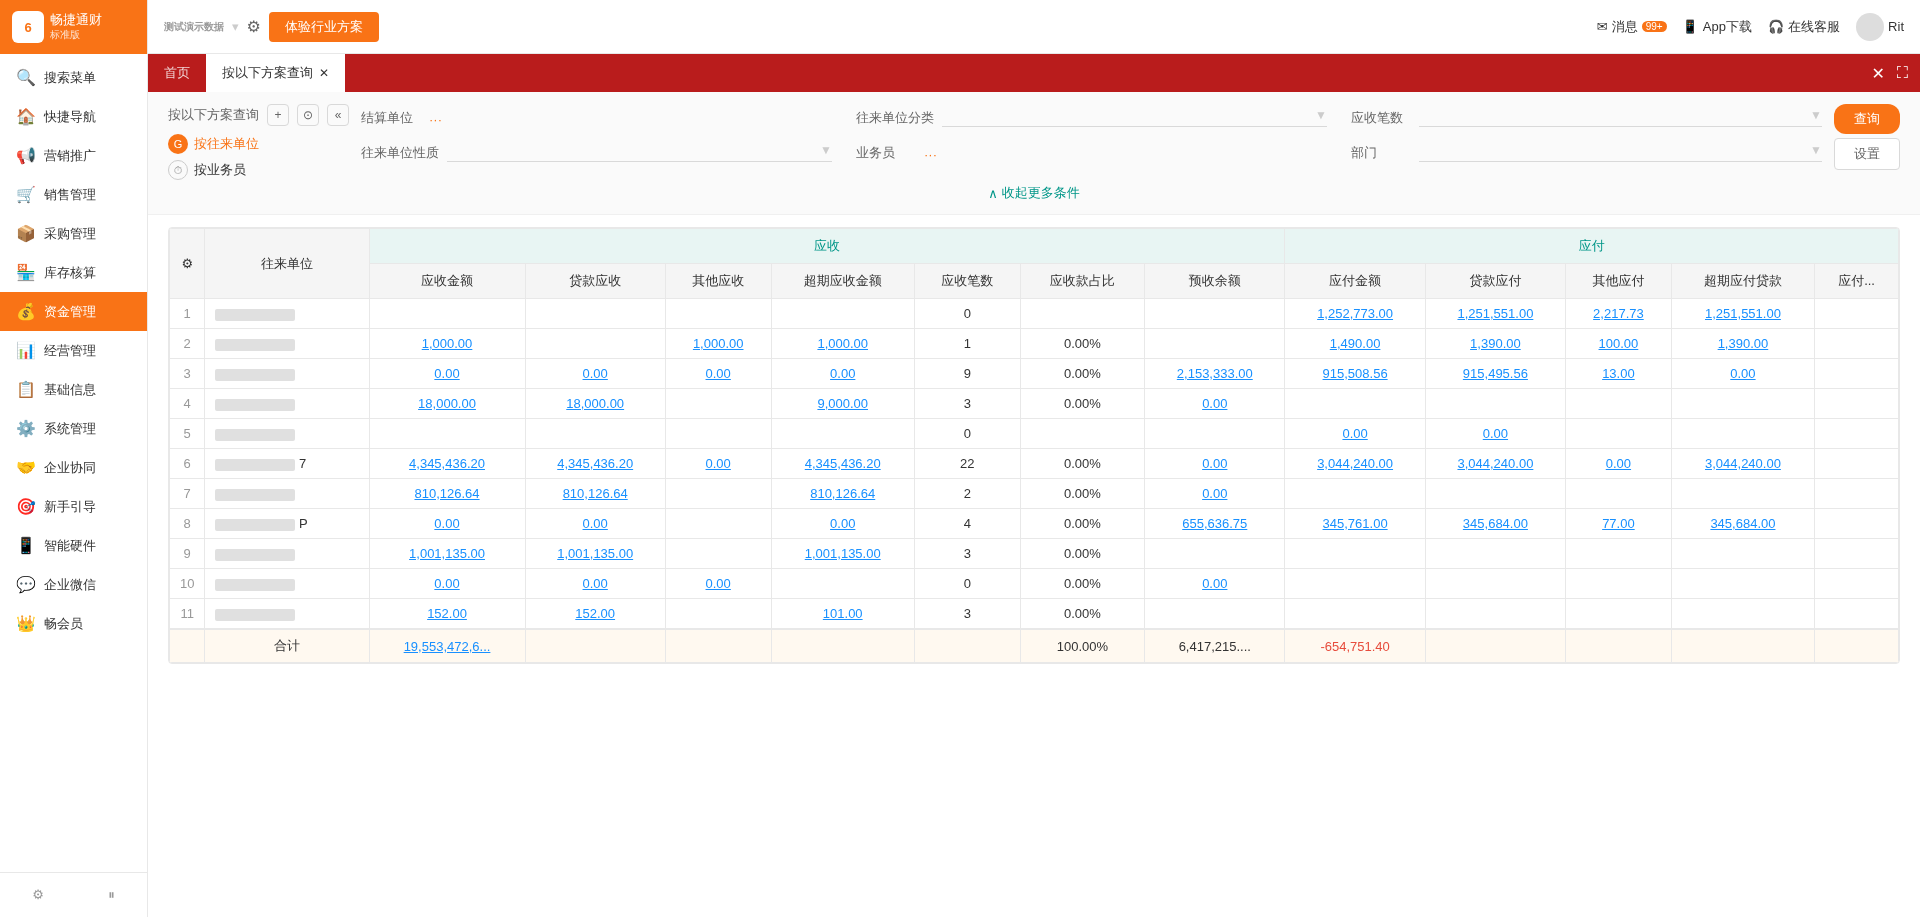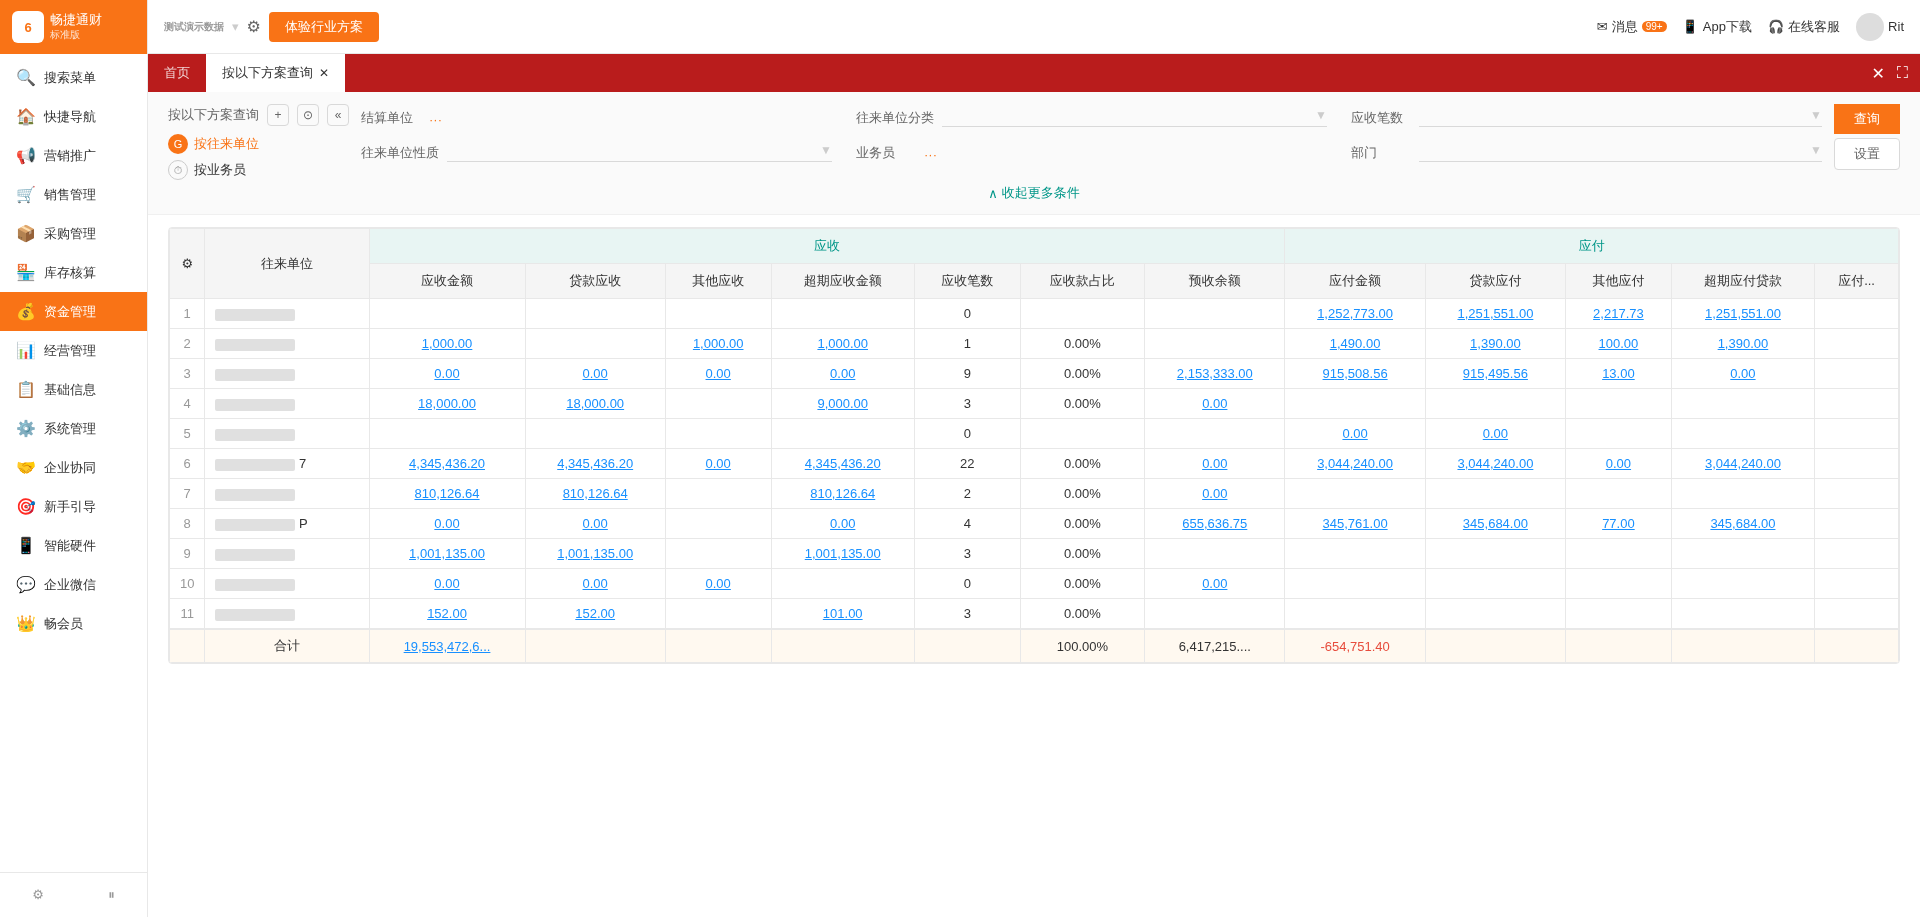--- a/index.html
+++ b/index.html
@@ -56,21 +56,21 @@
     .filter-section { padding: 12px 20px; background: #fafafa; border-bottom: 1px solid #f0f0f0; }
     .filter-add-btn { width: 22px; height: 22px; border: 1px solid #d9d9d9; border-radius: 4px; display: flex; align-items: center; justify-content: center; cursor: pointer; color: #666; font-size: 12px; }
     .scheme-opt { display: flex; align-items: center; gap: 6px; cursor: pointer; }
     .filter-field { display: flex; align-items: flex-end; gap: 8px; }
     .field-label { color: #666; white-space: nowrap; font-size: 13px; min-width: 60px; }
     .field-input { flex: 1; border: none; border-bottom: 1px solid #d9d9d9; padding: 4px 0; color: #333; outline: none; font-size: 13px; background: transparent; }
     .field-select { display: flex; align-items: center; gap: 4px; cursor: pointer; flex: 1; border-bottom: 1px solid #d9d9d9; padding: 4px 0; }
     .field-ellipsis { color: #f97316; cursor: pointer; }
     .field-chevron { color: #ccc; font-size: 12px; }
     .action-btns { display: flex; flex-direction: column; gap: 4px; }
-    .query-btn { background: #f97316; color: #fff; border: none; padding: 6px 20px; border-radius: 0; cursor: pointer; font-size: 13px; }
+    .query-btn { background: #f97316; color: #fff; border: none; padding: 6px 20px; border-radius: 12px; cursor: pointer; font-size: 13px; }
     .settings-btn { background: #fff; color: #666; border: 1px solid #d9d9d9; padding: 6px 16px; border-radius: 4px; cursor: pointer; font-size: 13px; }
     .collapse-bar { display: flex; justify-content: center; align-items: center; gap: 4px; color: #009688; cursor: pointer; font-size: 13px; margin-top: 4px; }
 
     
     .table-section { padding: 0 20px 20px; }
     .table-wrapper { overflow-x: auto; border: 1px solid #e8e8e8; border-radius: 4px; margin-top: 12px; }
     table { width: 100%; border-collapse: collapse; font-size: 12px; }
     th { background: #f5f5f5; color: #333; padding: 8px 10px; text-align: center; border: 1px solid #e8e8e8; white-space: nowrap; font-weight: 500; }
     td { padding: 7px 10px; border: 1px solid #e8e8e8; color: #333; text-align: center; white-space: nowrap; }
     td.link { color: #1890ff; cursor: pointer; text-decoration: underline; }

